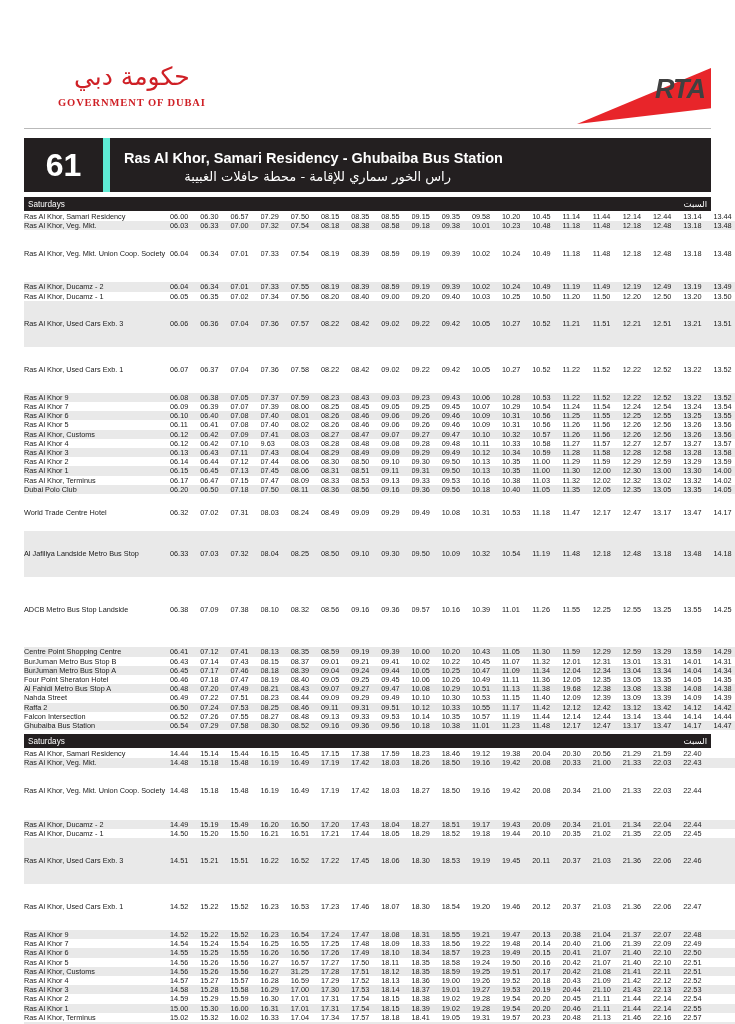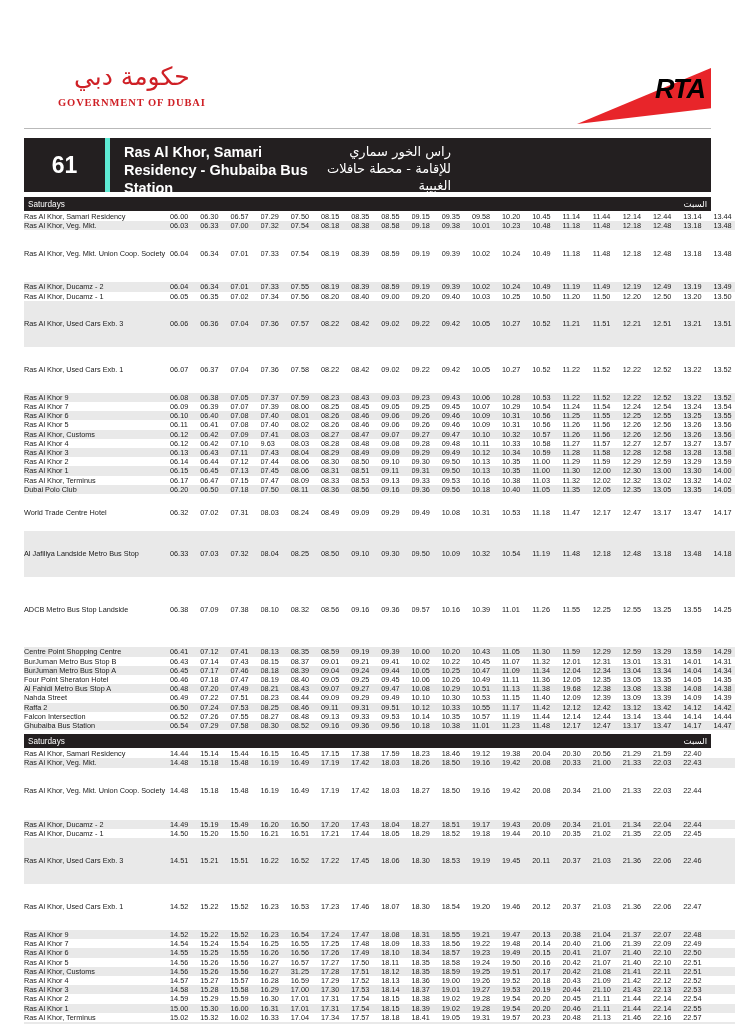--- a/index.html
+++ b/index.html
@@ -82,21 +82,21 @@
   .rta-mark .tri {
     position: absolute;
     inset: 0;
     background: #e8252a;
     clip-path: polygon(100% 0%, 100% 72%, 0% 100%);
   }
   .rta-mark .lbl {
     position: absolute;
     right: 6px;
     top: 6px;
-    color: #000000;
+    color: #404040;
     font-size: 27px;
     font-weight: bold;
     font-style: italic;
     letter-spacing: -1px;
     font-family: "Liberation Sans", sans-serif;
   }
   .rule {
     border-top: 1px solid #b9b9b9;
     margin: 0 6px;
   }
@@ -107,29 +107,29 @@
     background: #231f20;
     color: #fff;
     height: 54px;
     margin: 9px 6px 0 6px;
   }
   .route-num {
     width: 86px;
     display: flex;
     align-items: center;
     justify-content: center;
-    font-size: 23px;
+    font-size: 32px;
     font-weight: bold;
-    border-right: 5px solid #5eead4;
+    border-right: 7px solid #5eead4;
   }
   .route-names {
     flex: 1;
     padding: 5px 0 0 14px;
     display: flex;
-    flex-direction: row;
+    flex-direction: column;
     justify-content: center;
   }
   .route-en {
     font-size: 14.5px;
     font-weight: bold;
     line-height: 1.25;
   }
   .route-ar {
     font-size: 13px;
     direction: rtl;

